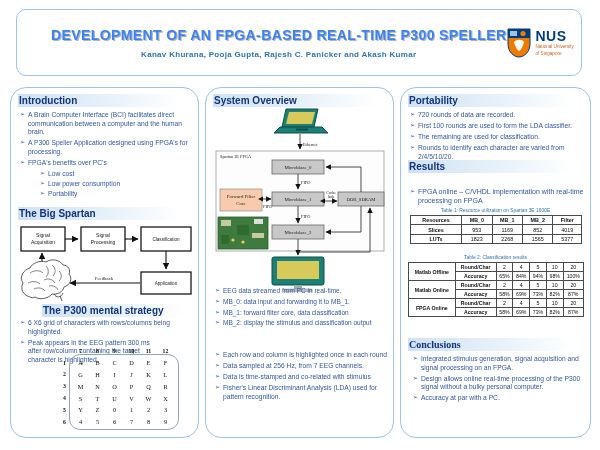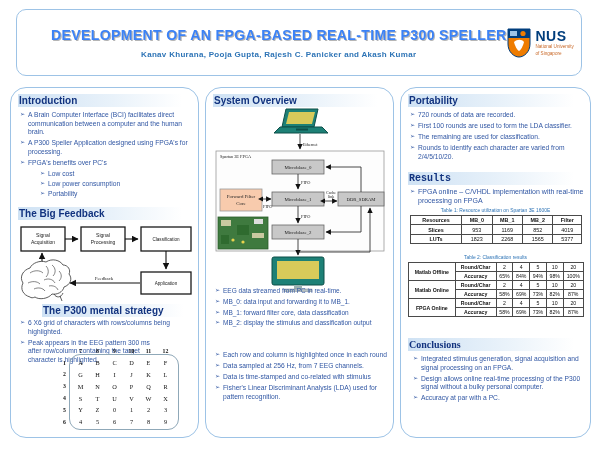--- a/index.html
+++ b/index.html
@@ -77,21 +77,21 @@
   <div class="sec-bar" style="top:6px;">Introduction</div>
   <div class="bullets" style="top:23px;">
     <div class="bl">A Brain Computer Interface (BCI) facilitates direct communication between a computer and the human brain.</div>
     <div class="bl">A P300 Speller Application designed using FPGA's for processing.</div>
     <div class="bl">FPGA's benefits over PC's</div>
     <div class="bl sub">Low cost</div>
     <div class="bl sub">Low power consumption</div>
     <div class="bl sub">Portability</div>
   </div>
 
-  <div class="sec-bar" style="top:119px;">The Big Feedback</div>
+  <div class="sec-bar" style="top:119px;">The Big Spartan</div>
   <svg style="position:absolute;left:5px;top:135px;" width="180" height="80" viewBox="0 0 180 80">
     <defs>
       <marker id="ah1" markerWidth="7" markerHeight="7" refX="5.5" refY="3" orient="auto">
         <path d="M0,0 L6,3 L0,6 Z" fill="#111"></path>
       </marker>
     </defs>
     <g>
       <rect x="5" y="4" width="44" height="24" fill="#fff" stroke="#1a1a1a" stroke-width="1.3"></rect>
       <text class="sans-t" x="27" y="13.5" font-size="5" text-anchor="middle">Signal</text>
       <text class="sans-t" x="27" y="20.5" font-size="5" text-anchor="middle">Acquisition</text>
@@ -285,21 +285,21 @@
 <div class="panel" id="c3">
 
   <div class="sec-bar" style="top:6px;">Portability</div>
   <div class="bullets" style="top:23px;">
     <div class="bl">720 rounds of data are recorded.</div>
     <div class="bl">First 100 rounds are used to form the LDA classifier.</div>
     <div class="bl">The remaining are used for classification.</div>
     <div class="bl">Rounds to identify each character are varied from 2/4/5/10/20.</div>
   </div>
 
-  <div class="sec-bar" style="top:84px;font-family:Liberation Mono, monospace;">Results</div>
+  <div class="sec-bar" style="top:72px;">Results</div>
   <div class="bullets" style="top:100px;">
     <div class="bl" style="font-size:7px;">FPGA online – C/VHDL implementation with real-time processing on FPGA</div>
   </div>
 
   <div class="tcap" style="top:120px;">Table 1:  Resource utilization on Spartan 3E 1600E</div>
   <table id="t1" style="top:127px;">
     <tbody>
         <tr>
       <th>Resources</th>
       <th>MB_0</th>

